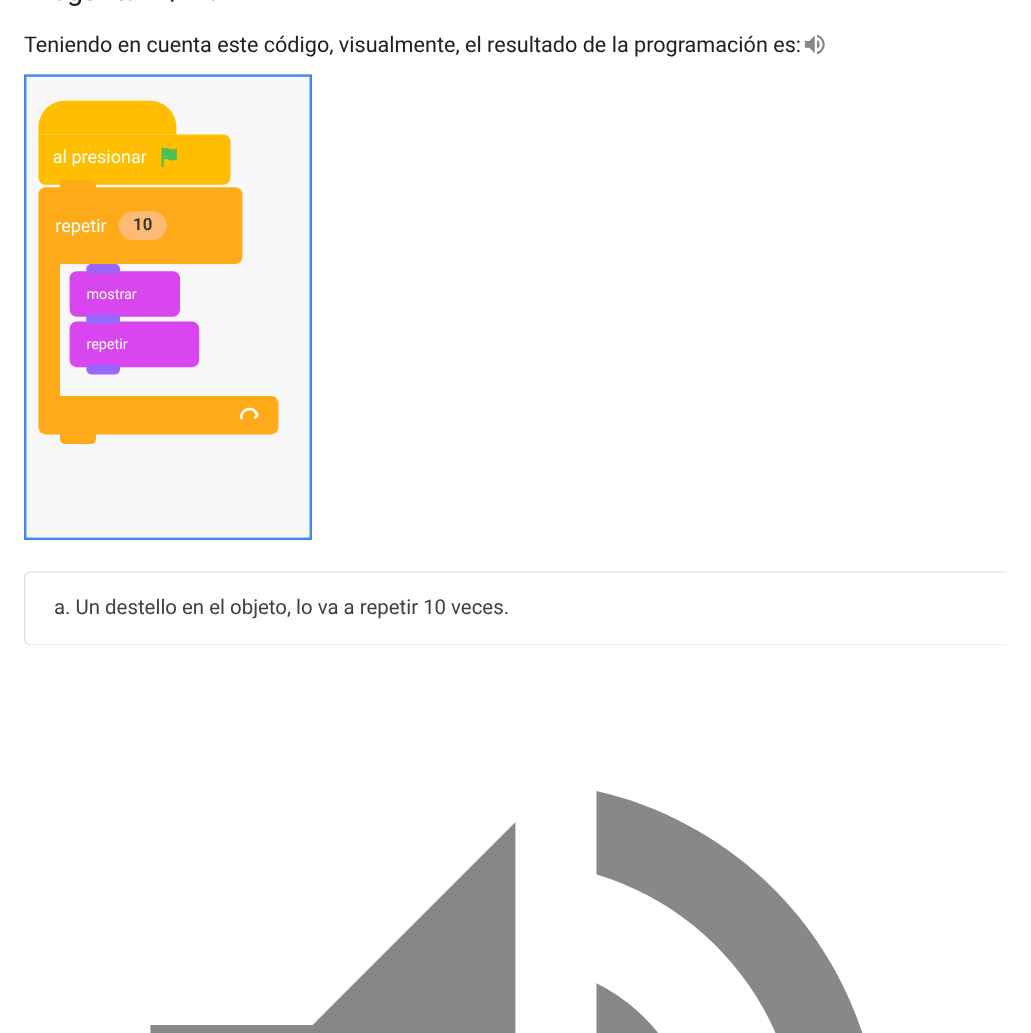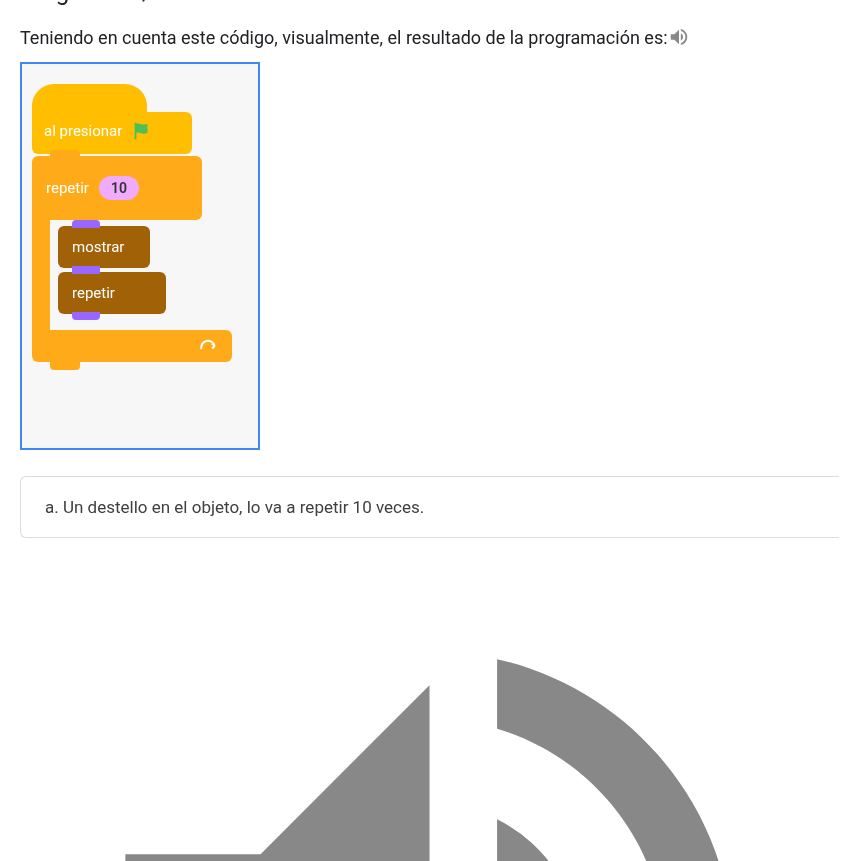--- a/index.html
+++ b/index.html
@@ -111,39 +111,39 @@
     content: "";
     position: absolute;
     top: -6px;
     left: 18px;
     width: 30px;
     height: 8px;
     background: #ffab19;
     border-radius: 4px 4px 0 0;
   }
   .param-oval {
-    background: #f0abfc;
+    background: #fdba74;
     color: #333;
     border-radius: 16px;
     padding: 4px 12px;
     font-size: 14px;
     font-weight: 600;
     min-width: 36px;
     text-align: center;
   }
   .c-body {
     border-left: 18px solid #ffab19;
     padding: 6px 0 6px 8px;
     min-height: 110px;
   }
   .stack-block {
-    background: #a16207;
+    background: #d946ef;
     color: #fff;
     padding: 12px 14px;
-    font-size: 15px;
+    font-size: 12px;
     border-radius: 6px;
     margin-bottom: 4px;
     width: 92px;
     position: relative;
   }
   .stack-block.wider { width: 108px; }
   .stack-block::before {
     content: "";
     position: absolute;
     top: -6px;

